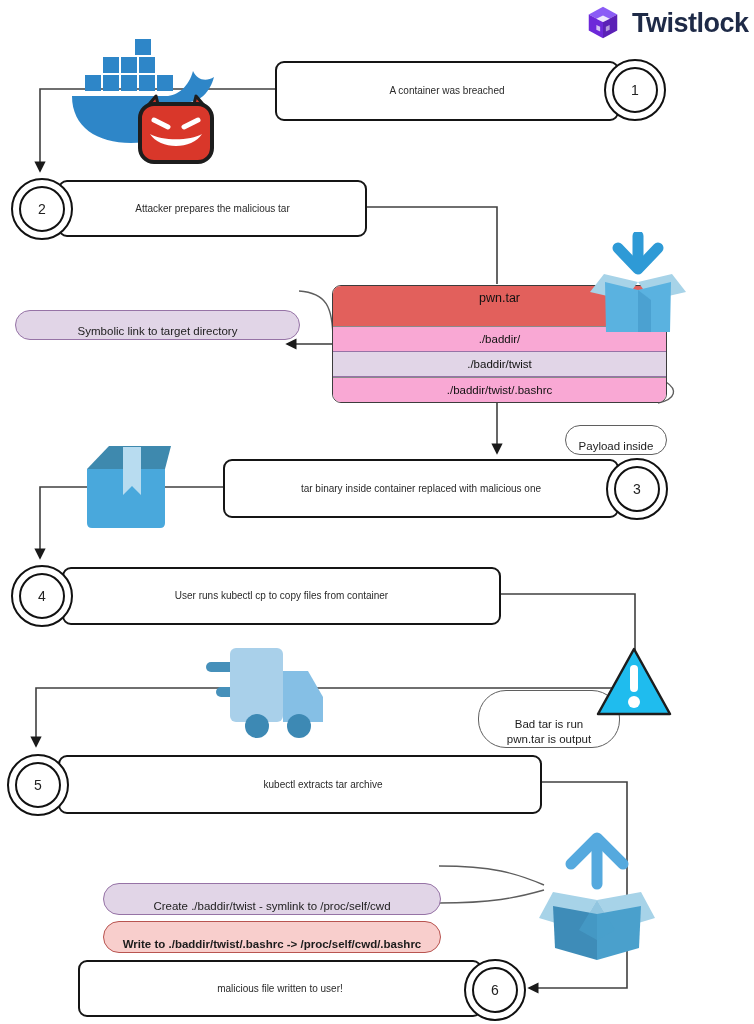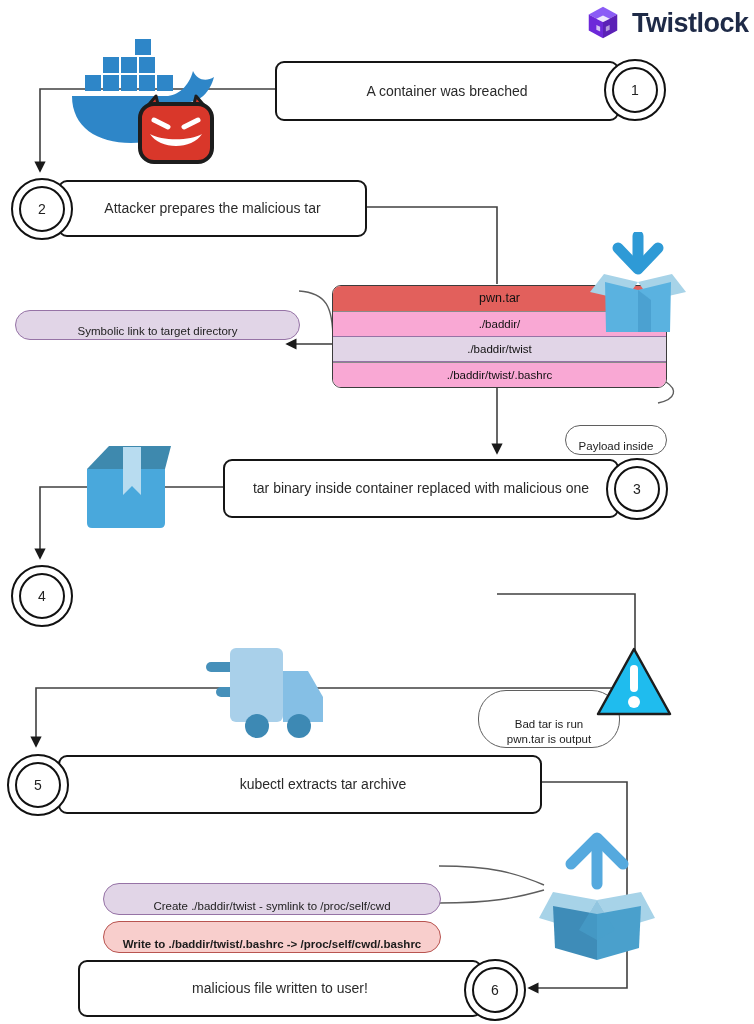--- a/index.html
+++ b/index.html
@@ -4,21 +4,21 @@
 <style>
   html,body{margin:0;padding:0;background:#ffffff;}
   #canvas{
     position:relative;width:754px;height:1024px;background:#ffffff;overflow:hidden;
     font-family:"Liberation Sans", sans-serif;color:#1f1f1f;
   }
   
   .step-box{
     position:absolute;background:#fff;border:2px solid #151515;border-radius:9px;
     display:flex;flex-direction:row;align-items:center;justify-content:center;
-    font-size:14px;color:#2a2a2a;text-align:center;line-height:1.35;z-index:4;
+    font-size:10px;color:#2a2a2a;text-align:center;line-height:1.35;z-index:4;
   }
   
   .num-circle{
     position:absolute;width:58px;height:58px;border:2.5px solid #111;border-radius:50%;
     background:#fff;display:flex;align-items:center;justify-content:center;z-index:6;
   }
   .num-circle .inner{
     width:42px;height:42px;border:2px solid #111;border-radius:50%;
     display:flex;align-items:center;justify-content:center;font-size:14px;color:#222;background:#fff;
   }
@@ -30,21 +30,21 @@
   }
   .pill.lavender{background:#e1d5e7;border-color:#9673a6;}
   .pill.danger{background:#f8cecc;border-color:#b85450;font-weight:bold;}
   
   .tar-table{
     position:absolute;left:332px;top:285px;width:333px;z-index:3;
     border:1.5px solid #3c3c3c;border-radius:9px;overflow:hidden;background:#fff;
     font-size:11.5px;text-align:center;color:#111;
   }
   .tar-table .row{height:24px;line-height:24px;border-top:1px solid #8a8a8a;background:#f9a8d4;}
-  .tar-table .row.header{height:25px;line-height:25px;border-top:none;background:#e2605c;font-size:12.5px;}
+  .tar-table .row.header{height:40px;line-height:25px;border-top:none;background:#e2605c;font-size:12.5px;}
   .tar-table .row.highlight{background:#e1d5e7;border-top:1px solid #9673a6;border-bottom:1px solid #9673a6;}
   .plain-box{
     position:absolute;background:#fff;border:1.6px solid #333;border-radius:6px;
     display:flex;align-items:center;justify-content:center;font-size:11.5px;color:#1c1c1c;z-index:4;
   }
   .icon{position:absolute;z-index:5;}
   #connectors{position:absolute;left:0;top:0;z-index:1;}
   
   #brand{position:absolute;left:584px;top:4px;display:flex;align-items:center;gap:10px;z-index:7;}
   #brand .brand-text{font-size:27px;font-weight:bold;color:#1e2a47;letter-spacing:-0.5px;}
@@ -159,20 +159,23 @@
         <span>3</span>
       </div>
   </div>
 
   <svg class="icon" style="left:83px;top:441px;" width="90" height="90" viewBox="0 0 90 90">
     <polygon points="4,28 26,5 88,5 82,28" fill="#3e89ae"></polygon>
     <path d="M4,28 L82,28 L82,82 Q82,87 77,87 L9,87 Q4,87 4,82 Z" fill="#49a8dc"></path>
     <polygon points="40,6 58,6 58,54 49,45 40,54" fill="#b8dcf0"></polygon>
   </svg>
 
+  <div class="step-box" style="left:62px;top:567px;width:435px;height:54px;">
+    <span>User runs kubectl cp to copy files from container</span>
+  </div>
   <div class="num-circle" style="left:11px;top:565px;">
     <div class="inner">
         <span>4</span>
       </div>
   </div>
 
   <svg class="icon" style="left:196px;top:645px;" width="142" height="100" viewBox="0 0 142 100">
     <rect x="10" y="17" width="48" height="10" rx="5" fill="#4690ba"></rect>
     <rect x="20" y="42" width="46" height="10" rx="5" fill="#4690ba"></rect>
     <rect x="34" y="3" width="53" height="74" rx="6" fill="#a9d0ea"></rect>

